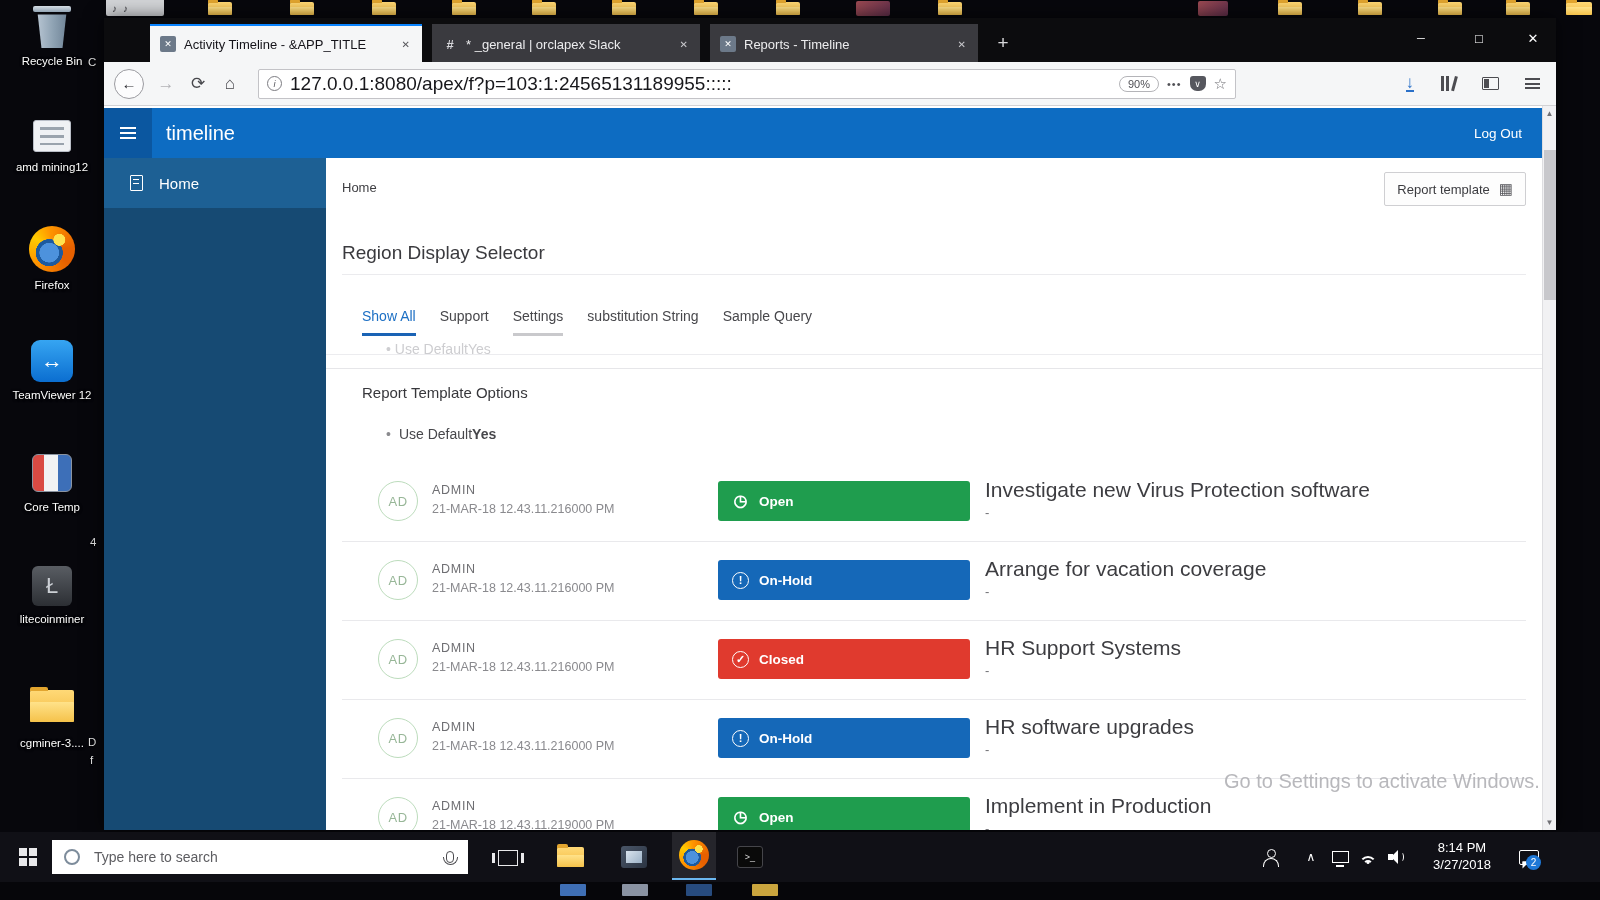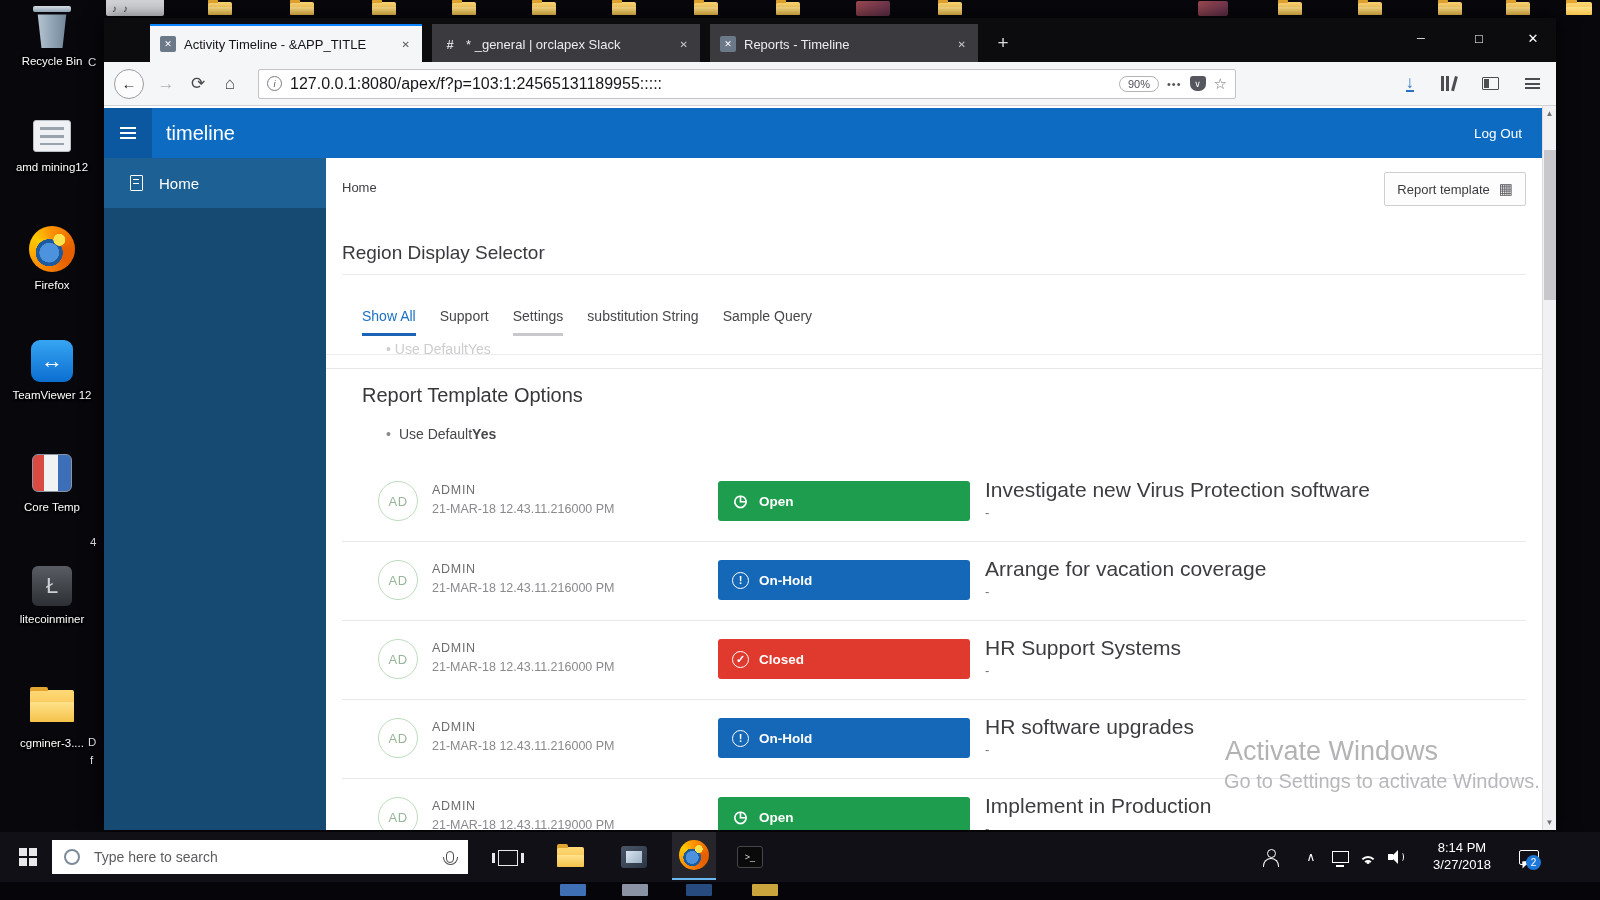--- a/index.html
+++ b/index.html
@@ -42,21 +42,21 @@
 .fav-apex{background:#6c7989}
 .fav-hash{background:transparent;font-size:13px;font-weight:bold;color:#d6d6da}
 .newtab{position:absolute;top:10px;width:30px;height:30px;color:#d8d8da;font-size:19px;display:flex;align-items:center;justify-content:center}
 .wbtn{position:absolute;top:0;width:46px;height:40px;color:#fff;display:flex;align-items:center;justify-content:center;font-size:11px}
 .navbar{position:absolute;left:0;top:44px;width:100%;height:44px;background:#f5f6f7;border-bottom:1px solid #d2d2d5;display:flex;align-items:center}
 .navico{color:#47474c;font-size:17px;width:32px;text-align:center}
 .backbtn{width:30px;height:30px;margin-left:10px;border-radius:50%;border:1px solid #9b9ba0;background:#fcfcfd;color:#2b2b30;display:flex;align-items:center;justify-content:center;font-size:15px}
 .dimmed{color:#b2b2b6}
 .urlbar{margin-left:12px;width:978px;height:30px;background:#fff;border:1px solid #c3c3c7;border-radius:2px;display:flex;align-items:center;padding:0 8px;gap:8px}
 .info{width:15px;height:15px;border-radius:50%;border:1.2px solid #7c7c82;color:#5e5e64;font-size:9.5px;font-style:italic;display:flex;align-items:center;justify-content:center;flex:0 0 15px}
-.urltext{flex:1;font-size:16px;color:#17171b;white-space:nowrap;overflow:hidden}
+.urltext{flex:1;font-size:19px;color:#17171b;white-space:nowrap;overflow:hidden}
 .zoompill{font-size:11px;color:#515156;border:1px solid #b4b4b8;border-radius:9px;padding:1px 8px}
 .moredots{font-size:11px;color:#515156;letter-spacing:1px}
 .pocket{width:16px;height:15px;background:#56575e;border-radius:3px 3px 7px 7px;color:#fff;font-size:9px;display:flex;align-items:center;justify-content:center}
 .star{font-size:15px;color:#6e6e73}
 .navright{display:flex;align-items:center;gap:26px;margin-left:auto;margin-right:16px}
 .dl{color:#2a70c8;font-size:17px;font-weight:bold;border-bottom:2px solid #2a70c8;line-height:15px}
 .lib{width:16px;height:15px;position:relative}
 .lib::before{content:"";position:absolute;left:1px;top:0;width:2.5px;height:100%;background:#4c4c51;box-shadow:5px 0 0 #4c4c51}
 .lib::after{content:"";position:absolute;right:1px;top:0;width:2.5px;height:100%;background:#4c4c51;transform:rotate(15deg)}
 .sbico{width:17px;height:13px;border:1.5px solid #4c4c51;border-radius:1px;position:relative}
@@ -82,21 +82,21 @@
 .region-head{position:absolute;left:16px;top:84px;font-size:19px;color:#3a3a3e}
 .hr1{position:absolute;left:16px;right:16px;top:116px;border-top:1px solid #ebebee}
 .rds-tabs{position:absolute;left:36px;top:150px;display:flex;gap:24px;font-size:14px;color:#47474b}
 .rds-tab{position:relative;padding-bottom:12px}
 .t-active{color:#1c6fc4}
 .t-active::after{content:"";position:absolute;left:0;right:0;bottom:0;height:3px;background:#1a63b5}
 .t-gray::after{content:"";position:absolute;left:0;right:0;bottom:0;height:3px;background:#c9c9cc}
 .faded-bullet{position:absolute;left:60px;top:183px;font-size:14px;color:#cdcdd0}
 .hr2{position:absolute;left:0;right:0;top:196px;border-bottom:1px solid #ececef;box-shadow:0 3px 4px -2px rgba(0,0,0,.12)}
 .card-top{position:absolute;left:0;right:0;top:210px;border-top:1px solid #e6e6e9}
-.section-title{position:absolute;left:36px;top:226px;font-size:20px;color:#37373b}
+.section-title{position:absolute;left:36px;top:226px;font-size:15px;color:#37373b}
 .bullet-row{position:absolute;left:60px;top:268px;font-size:14px;color:#47474b}
 .bullet-row .bdot{color:#8a8a8e;margin-right:8px}
 .rows{position:absolute;left:16px;right:16px;top:305px}
 .rrow{position:relative;height:79px;border-bottom:1px solid #e9e9ec}
 .avatar{position:absolute;left:36px;top:18px;width:40px;height:40px;border-radius:50%;border:1.5px solid #bcdcbc;color:#97b697;font-size:13px;letter-spacing:.5px;display:flex;align-items:center;justify-content:center}
 .ru{position:absolute;left:90px;top:20px;font-size:12.5px;color:#6e6e72;letter-spacing:.7px}
 .rts{position:absolute;left:90px;top:39px;font-size:12.5px;color:#8a8a8e}
 .badge{position:absolute;left:376px;top:18px;width:252px;height:40px;border-radius:3px;color:#fff;font-size:13.5px;font-weight:bold;display:flex;align-items:center;gap:10px;padding-left:14px}
 .b-open{background:#1f9d4e}.b-onhold{background:#1568b8}.b-closed{background:#e03a2e}
 .bi{width:17px;height:17px;display:flex;align-items:center;justify-content:center;font-size:16px;line-height:1}
@@ -352,21 +352,20 @@
             <div class="badge b-open">
               <span class="bi">◷</span>
               <span>Open</span>
             </div>
             <div class="rtitle">Implement in Production</div>
             <div class="rsub">-</div>
           </div>
 
         </div>
 
-        <div class="wm1">Activate Windows</div>
         <div class="wm2">Go to Settings to activate Windows.</div>
       </div>
 
       <div class="apx-scroll">
         <div class="sarr" style="top:3px">▲</div>
         <div class="sthumb"></div>
         <div class="sarr" style="bottom:3px">▼</div>
       </div>
 
     </div>

